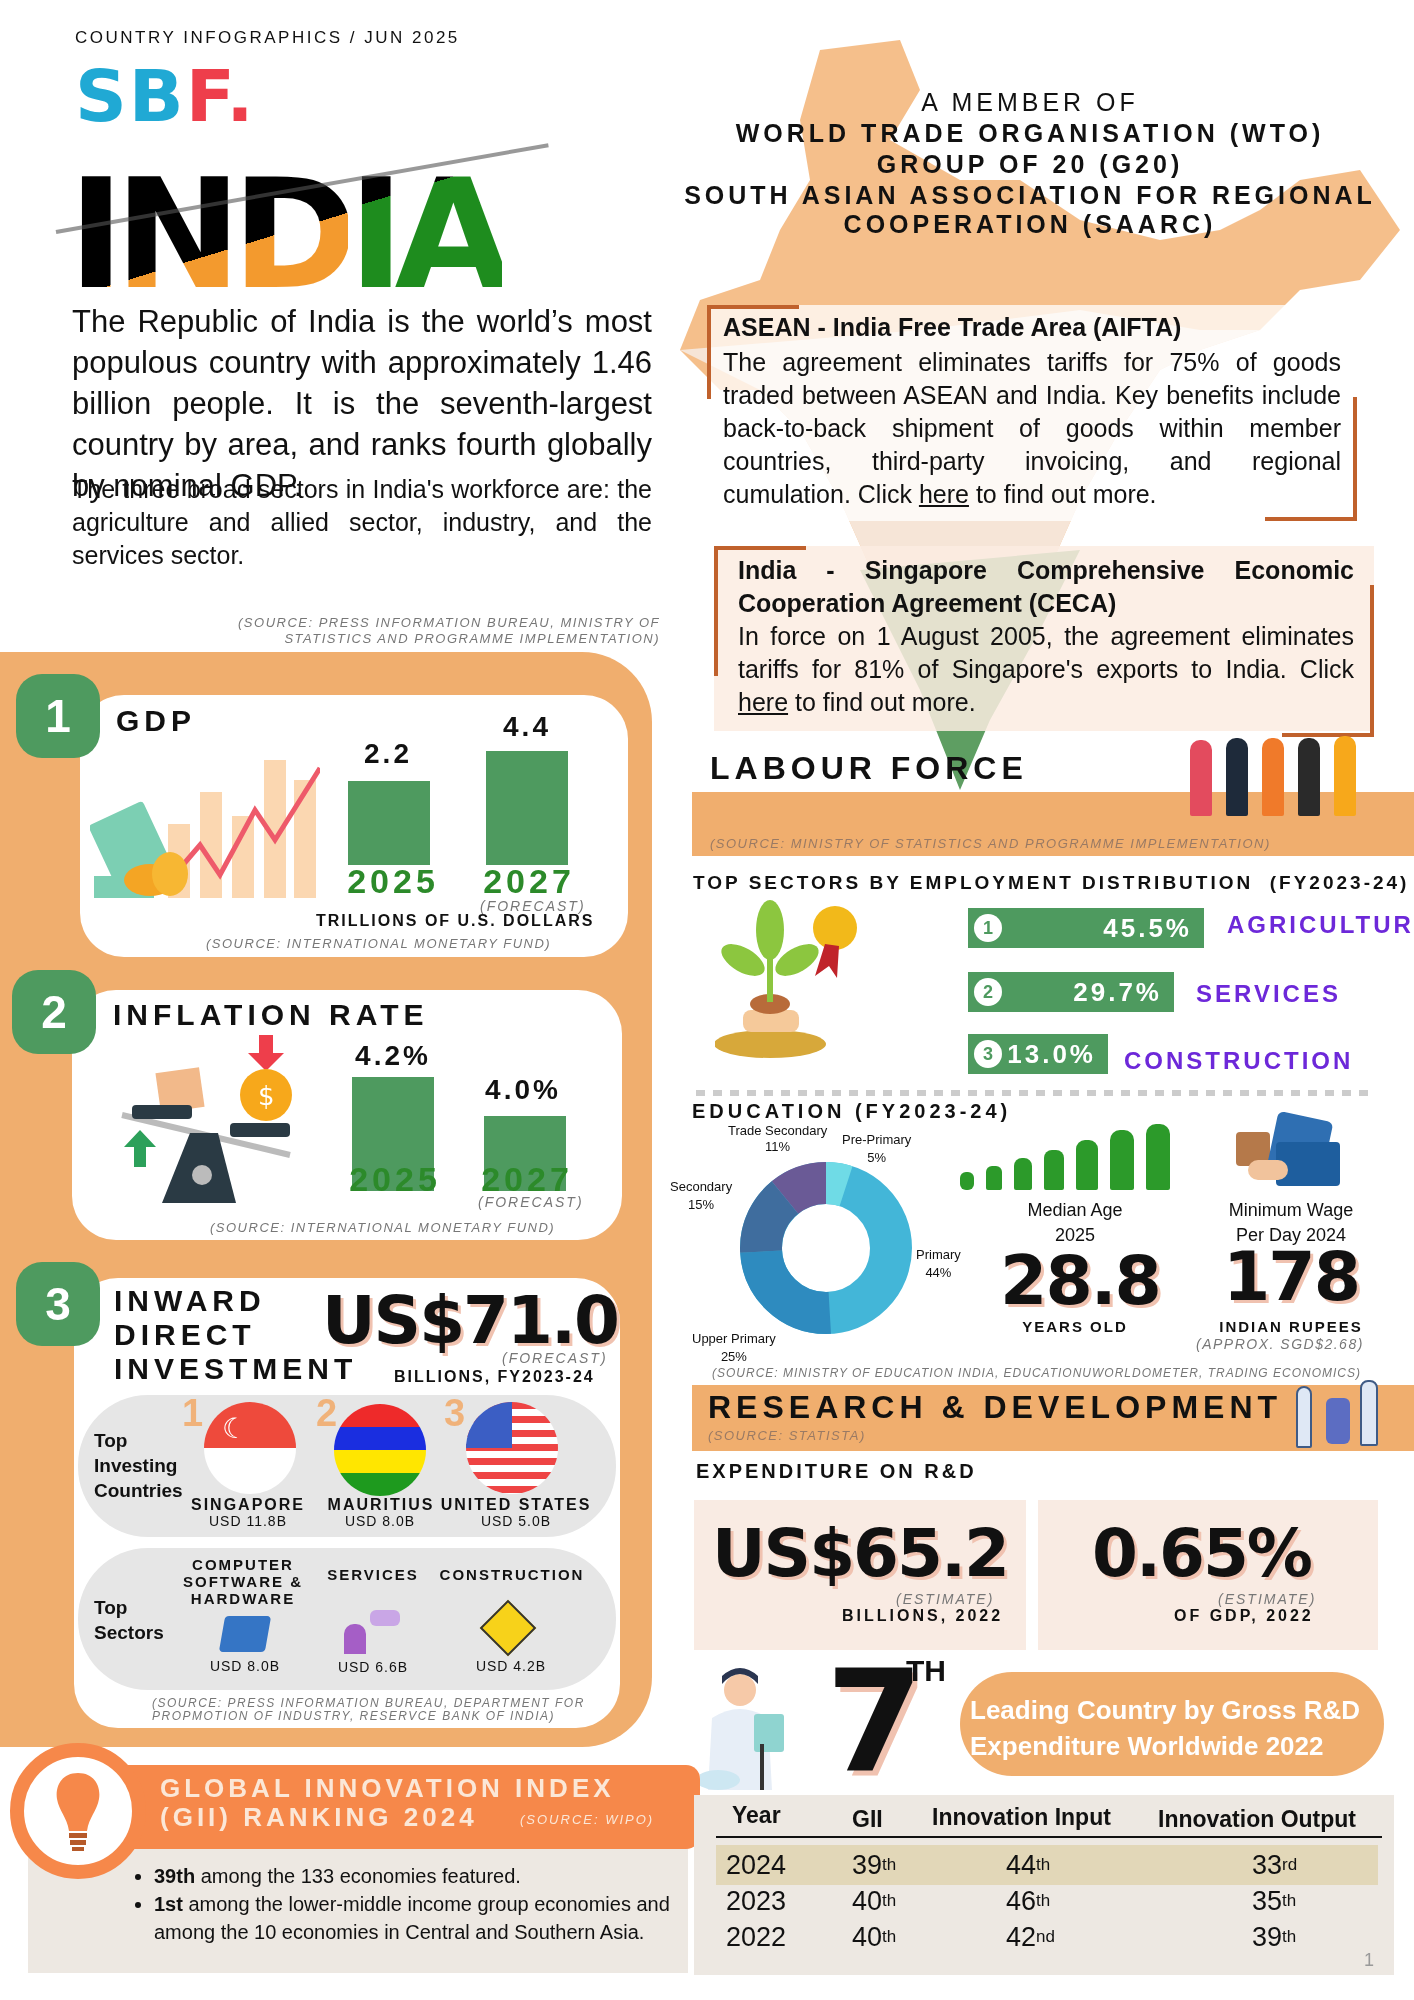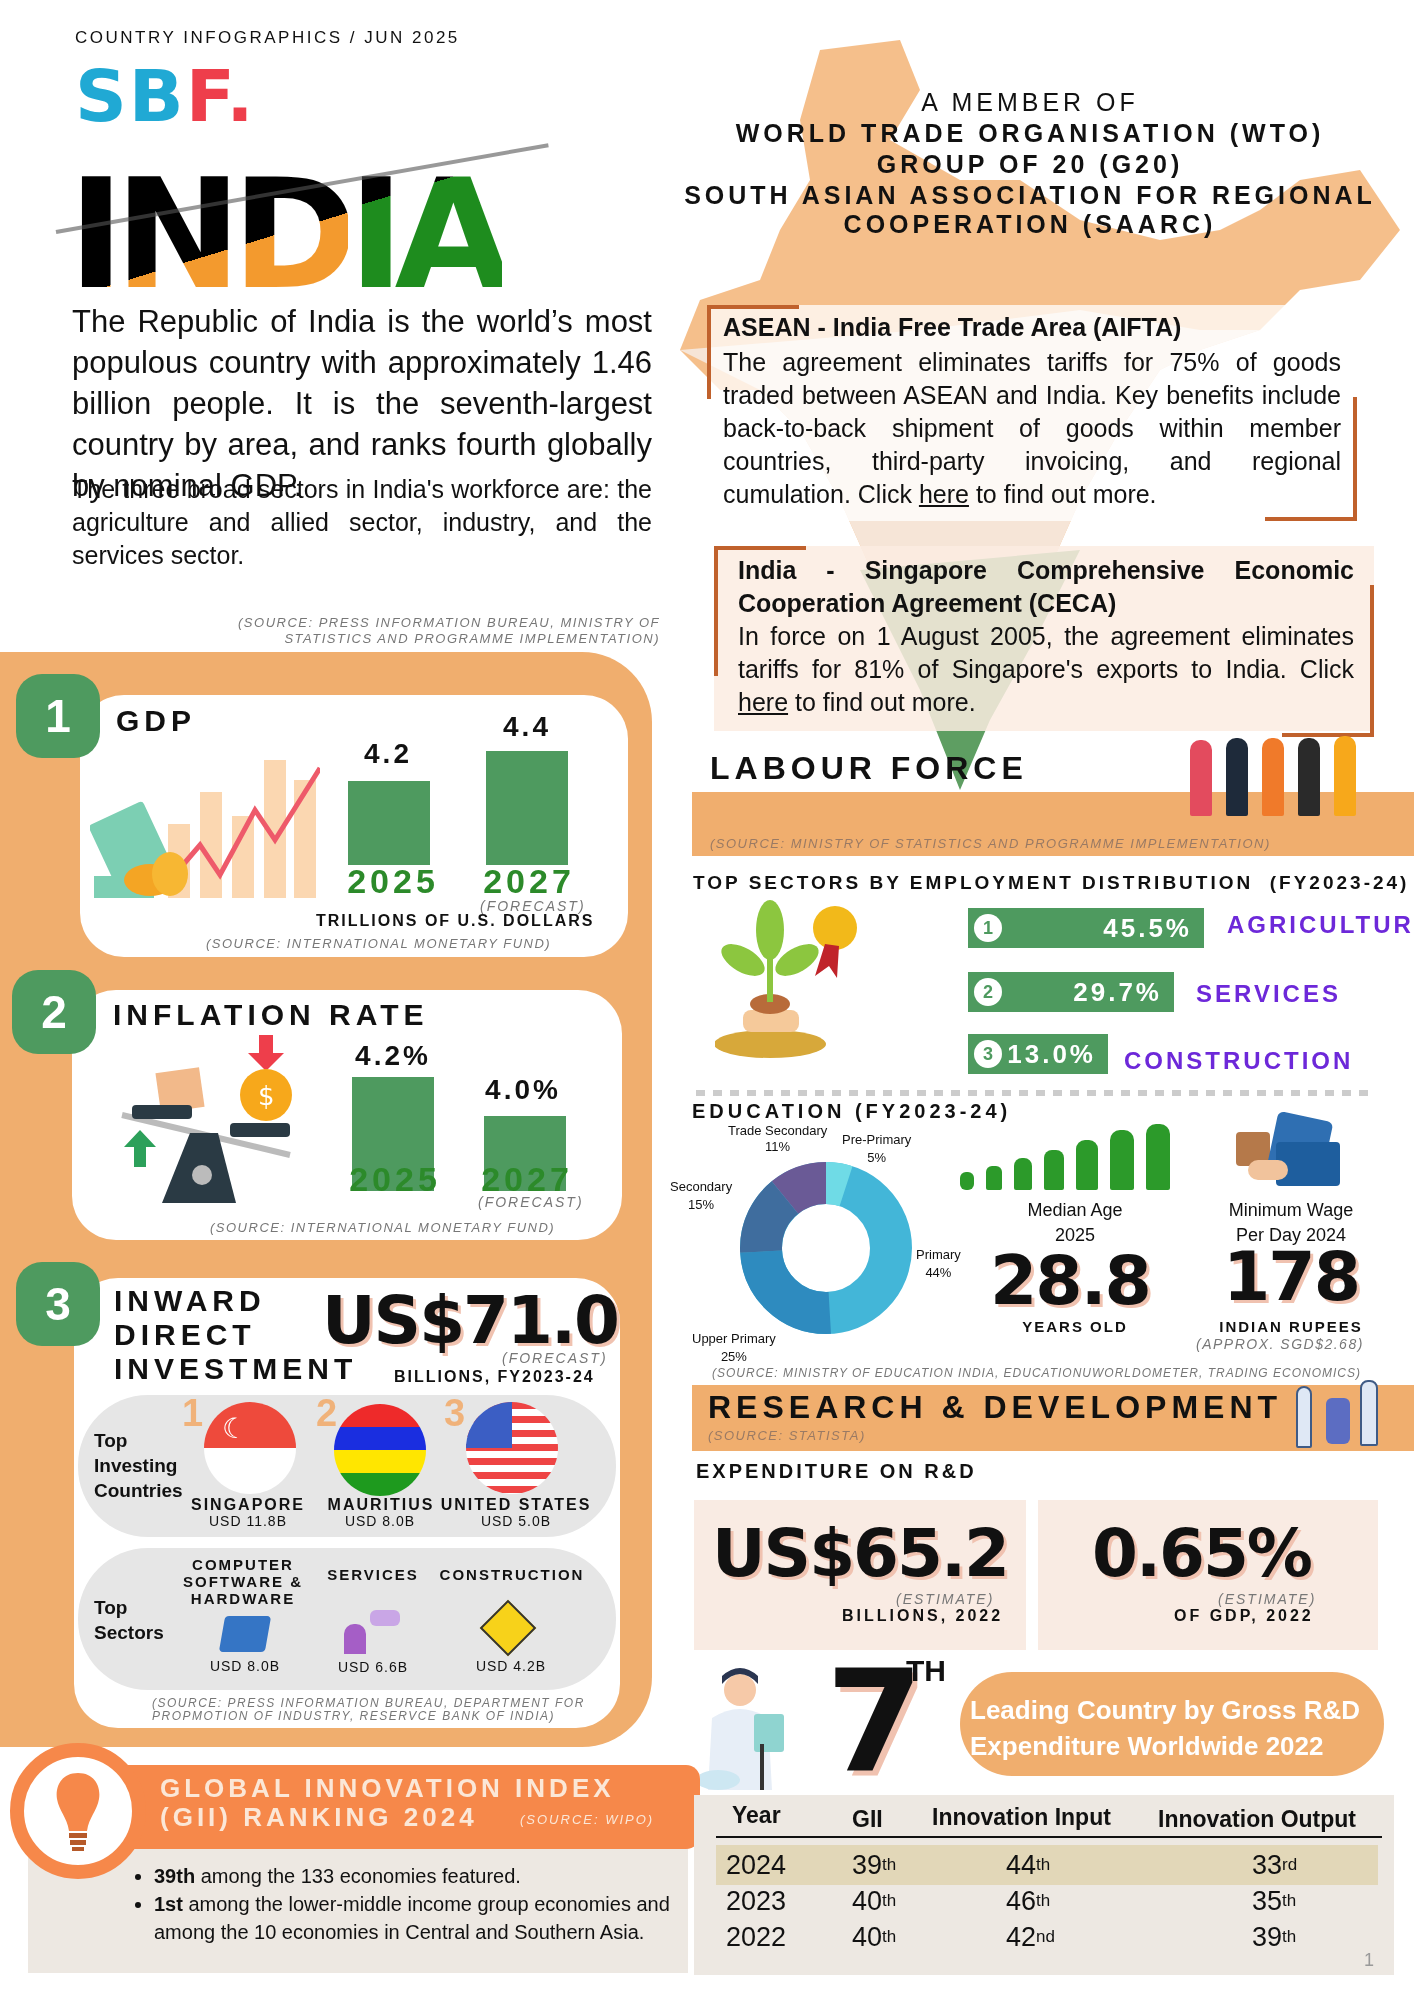--- a/index.html
+++ b/index.html
@@ -81,21 +81,21 @@
     <rect x="110" y="42" width="22" height="106" fill="#fbd7b1"></rect>
     <rect x="142" y="66" width="22" height="82" fill="#fbd7b1"></rect>
     <rect x="174" y="10" width="22" height="138" fill="#fbd7b1"></rect>
     <rect x="204" y="30" width="22" height="118" fill="#fbd7b1"></rect>
   <polyline points="80,130 110,95 130,125 165,60 185,90 230,18" fill="none" stroke="#ee5a6a" stroke-width="5"></polyline>
   <rect x="10" y="60" width="60" height="70" rx="4" fill="#7ccfb3" transform="rotate(-25 40 95)"></rect>
   <rect x="4" y="126" width="60" height="22" fill="#7ccfb3"></rect>
   <ellipse cx="60" cy="130" rx="26" ry="16" fill="#f4a524"></ellipse>
     <ellipse cx="80" cy="124" rx="18" ry="22" fill="#f7b733"></ellipse>
 </svg>
-<div class="val" style="left:346px;top:738px;width:84px">4.2</div>
+<div class="val" style="left:346px;top:738px;width:84px">2.2</div>
 <div class="bar" style="left:348px;top:781px;width:82px;height:84px"></div>
 <div class="yr" style="left:338px;top:862px;width:110px">2025</div>
 <div class="val" style="left:482px;top:711px;width:90px">4.4</div>
 <div class="bar" style="left:486px;top:751px;width:82px;height:114px"></div>
 <div class="yr" style="left:474px;top:862px;width:110px">2027</div>
 <div class="fc" style="left:480px;top:898px">(FORECAST)</div>
 <div class="abs" style="left:316px;top:912px;font-weight:bold;font-size:16px;letter-spacing:2px">TRILLIONS OF U.S. DOLLARS</div>
 <div class="abs src" style="left:206px;top:936px;font-size:13px">(SOURCE: INTERNATIONAL MONETARY FUND)</div>
 
 <div class="card" style="left:72px;top:990px;width:550px;height:250px"></div>
@@ -262,21 +262,21 @@
     <div style="width:18px;height:32px;background:#2c9a2a;border-radius:8px 8px 2px 2px"></div>
     <div style="width:20px;height:40px;background:#2c9a2a;border-radius:8px 8px 2px 2px"></div>
     <div style="width:22px;height:50px;background:#2c9a2a;border-radius:9px 9px 2px 2px"></div>
     <div style="width:24px;height:60px;background:#2c9a2a;border-radius:10px 10px 2px 2px"></div>
     <div style="width:24px;height:66px;background:#2c9a2a;border-radius:10px 10px 2px 2px"></div>
 </div>
 <div class="abs" style="left:980px;top:1198px;width:190px;text-align:center;font-size:18px;line-height:25px">
     <div>Median Age</div>
     <div>2025</div>
   </div>
-<div class="abs big" style="left:990px;top:1244px;width:180px;font-size:68px;line-height:74px">28.8</div>
+<div class="abs big" style="left:990px;top:1244px;width:180px;text-align:center;font-size:68px;line-height:74px">28.8</div>
 <div class="abs" style="left:980px;top:1318px;width:190px;text-align:center;font-weight:bold;font-size:15px;letter-spacing:2px">YEARS OLD</div>
 
 <div class="abs" style="left:1236px;top:1112px;width:110px;height:84px">
   <div style="position:absolute;left:0;top:20px;width:34px;height:34px;background:#b5794a;border-radius:4px"></div>
   <div style="position:absolute;left:36px;top:4px;width:56px;height:58px;background:#2f6fb2;border-radius:6px;transform:rotate(12deg)"></div>
   <div style="position:absolute;left:40px;top:30px;width:64px;height:44px;background:#1e5e9e;border-radius:4px"></div>
   <div style="position:absolute;left:12px;top:48px;width:40px;height:20px;background:#f1c39c;border-radius:10px"></div>
 </div>
 <div class="abs" style="left:1196px;top:1198px;width:190px;text-align:center;font-size:18px;line-height:25px">
     <div>Minimum Wage</div>

